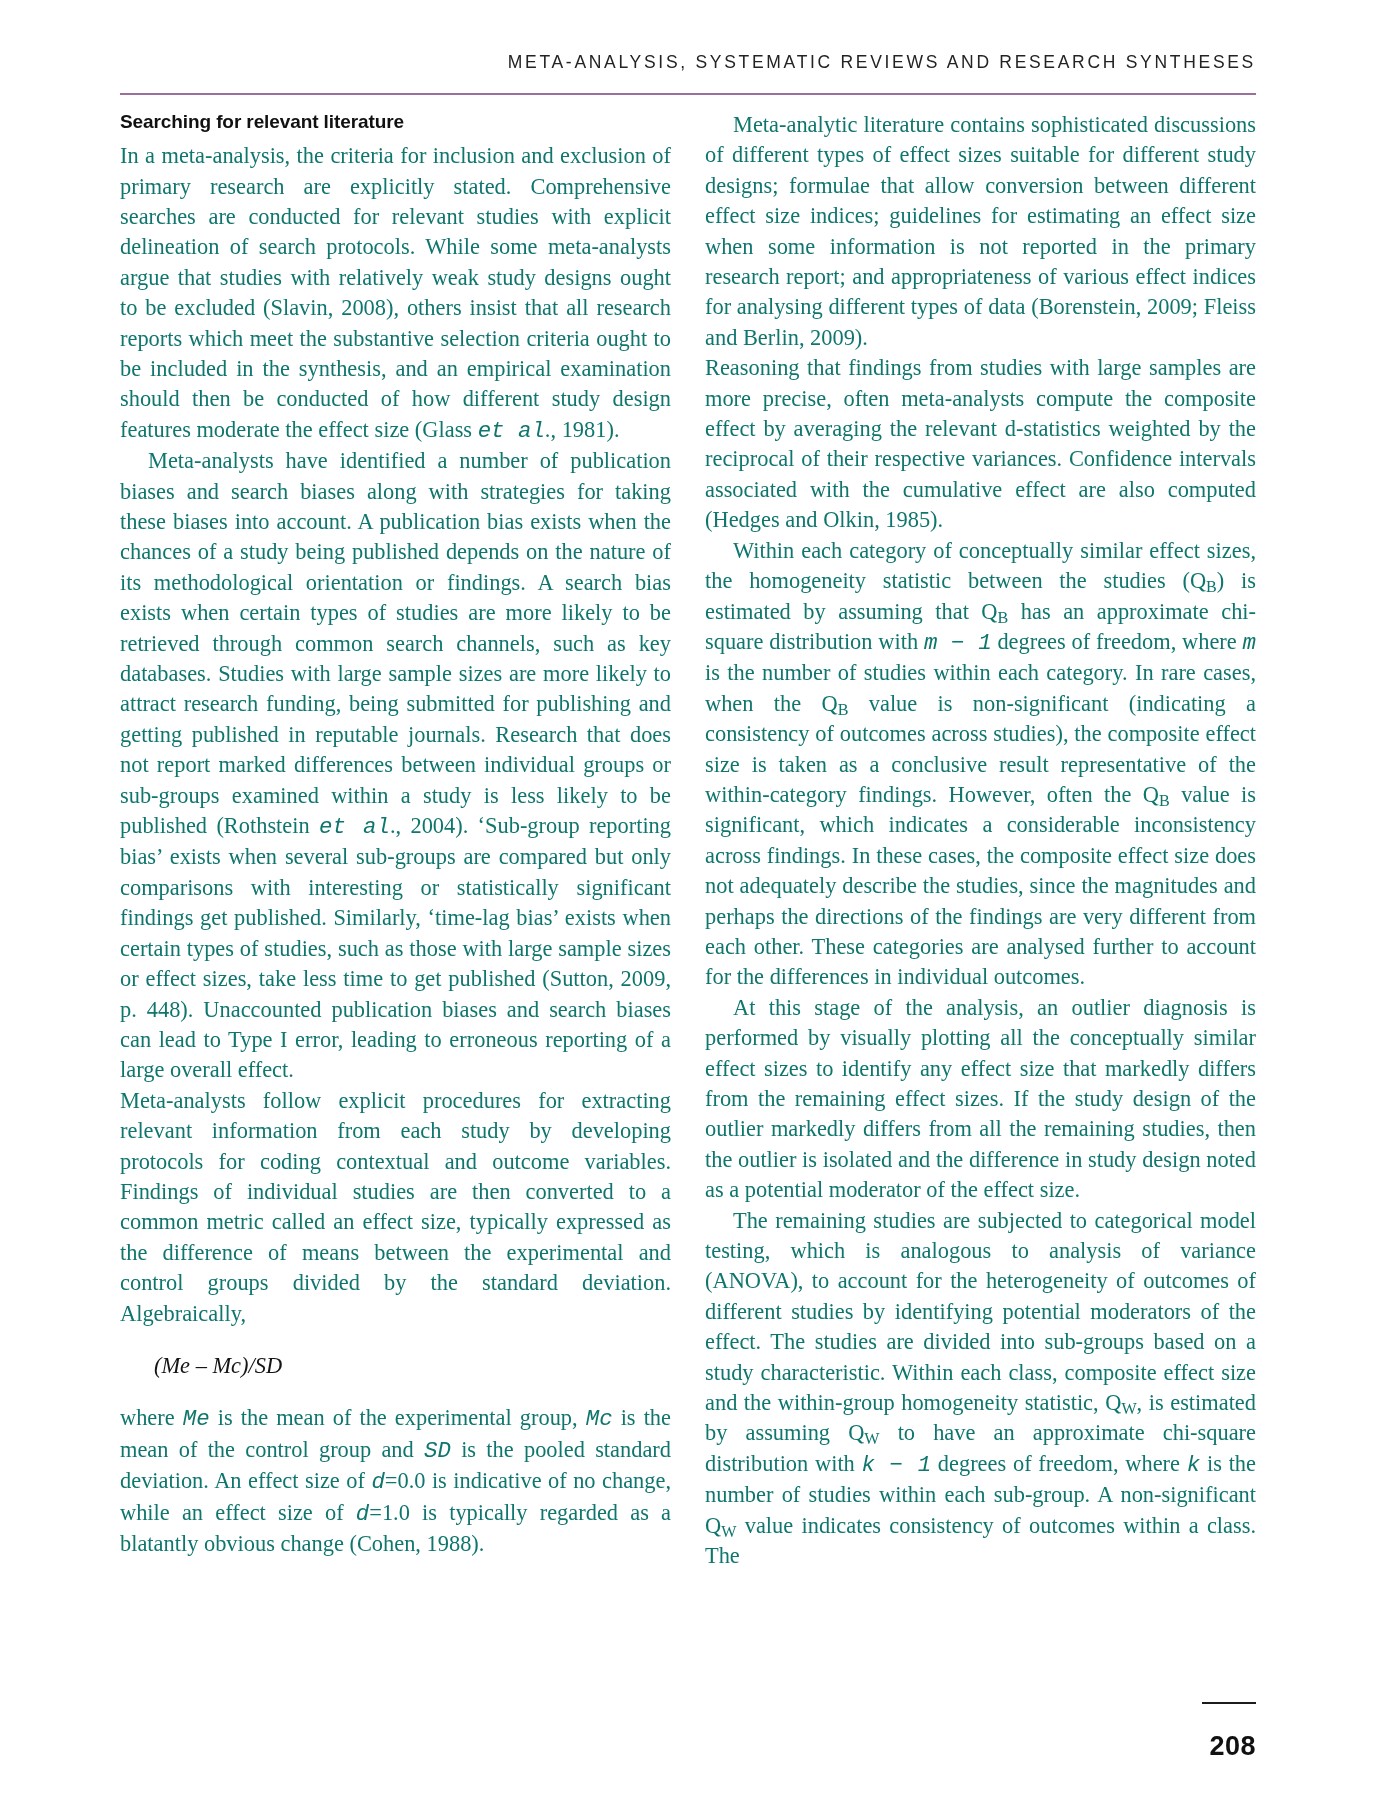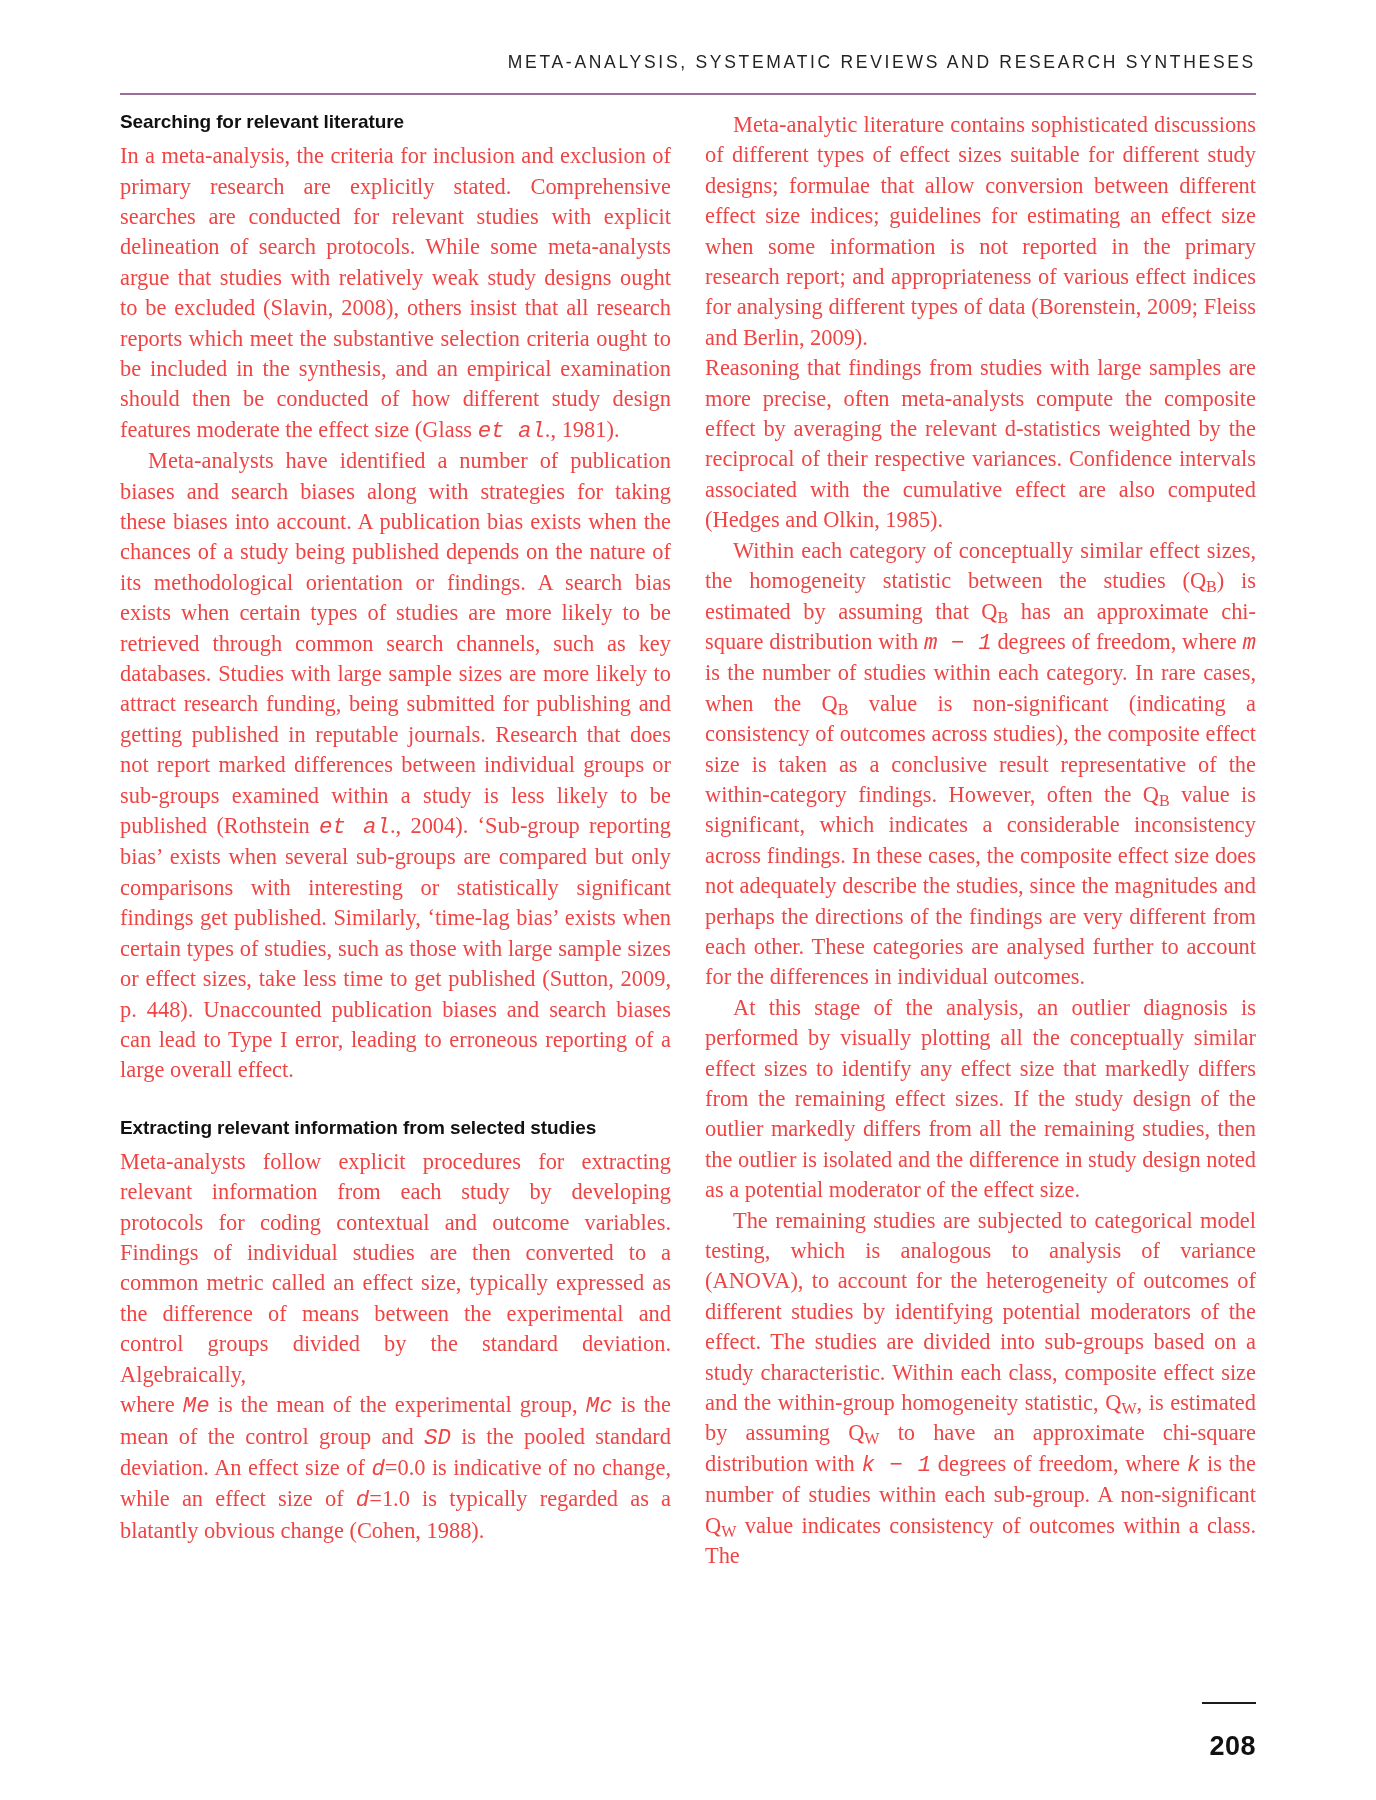--- a/index.html
+++ b/index.html
@@ -66,21 +66,21 @@
     margin-top: 30px;
   }
 
   p.body {
     font-size: 22.4px;
     line-height: 30.4px;
     margin: 0;
     text-align: justify;
     text-justify: inter-word;
     hyphens: none;
-    color: #ef4444;
+    color: #0f766e;
     font-family: "Liberation Serif", "DejaVu Serif", serif;
   }
   p.body.indent {
     text-indent: 28px;
   }
   p.formula {
     font-size: 22.4px;
     line-height: 30.4px;
     margin: 22px 0 22px 0;
     padding-left: 34px;
@@ -125,24 +125,24 @@
   <div class="columns">
 
     <div class="col">
 
       <h2 class="section-head">Searching for relevant literature</h2>
 
       <p class="body"><span>In a meta-analysis, the criteria for inclusion and exclusion of primary research are explicitly stated. Comprehensive searches are conducted for relevant studies with explicit delineation of search protocols. While some meta-analysts argue that studies with relatively weak study designs ought to be excluded (Slavin, 2008), others insist that all research reports which meet the substantive selection criteria ought to be included in the synthesis, and an empirical examination should then be conducted of how different study design features moderate the effect size (Glass </span><span class="it">et al</span><span>., 1981).</span></p>
 
       <p class="body indent"><span>Meta-analysts have identified a number of publication biases and search biases along with strategies for taking these biases into account. A publication bias exists when the chances of a study being published depends on the nature of its methodological orientation or findings. A search bias exists when certain types of studies are more likely to be retrieved through common search channels, such as key databases. Studies with large sample sizes are more likely to attract research funding, being submitted for publishing and getting published in reputable journals. Research that does not report marked differences between individual groups or sub-groups examined within a study is less likely to be published (Rothstein </span><span class="it">et al</span><span>., 2004). ‘Sub-group reporting bias’ exists when several sub-groups are compared but only comparisons with interesting or statistically significant findings get published. Similarly, ‘time-lag bias’ exists when certain types of studies, such as those with large sample sizes or effect sizes, take less time to get published (Sutton, 2009, p. 448). Unaccounted publication biases and search biases can lead to Type I error, leading to erroneous reporting of a large overall effect.</span></p>
 
-      <h2 class="section-head spaced">Extracting relevant information from selected studies</h2>
 
       <p class="body">Meta-analysts follow explicit procedures for extracting relevant information from each study by developing protocols for coding contextual and outcome variables. Findings of individual studies are then converted to a common metric called an effect size, typically expressed as the difference of means between the experimental and control groups divided by the standard deviation. Algebraically,</p>
 
+      <p class="formula">(Me – Mc)/SD</p>
 
       <p class="body"><span>where </span><span class="it">Me</span><span> is the mean of the experimental group, </span><span class="it">Mc</span><span> is the mean of the control group and </span><span class="it">SD</span><span> is the pooled standard deviation. An effect size of </span><span class="it">d</span><span>=0.0 is indicative of no change, while an effect size of </span><span class="it">d</span><span>=1.0 is typically regarded as a blatantly obvious change (Cohen, 1988).</span></p>
 
     </div>
 
     <div class="col">
 
       <p class="body indent">Meta-analytic literature contains sophisticated discussions of different types of effect sizes suitable for different study designs; formulae that allow conversion between different effect size indices; guidelines for estimating an effect size when some information is not reported in the primary research report; and appropriateness of various effect indices for analysing different types of data (Borenstein, 2009; Fleiss and Berlin, 2009).</p>
 
 

